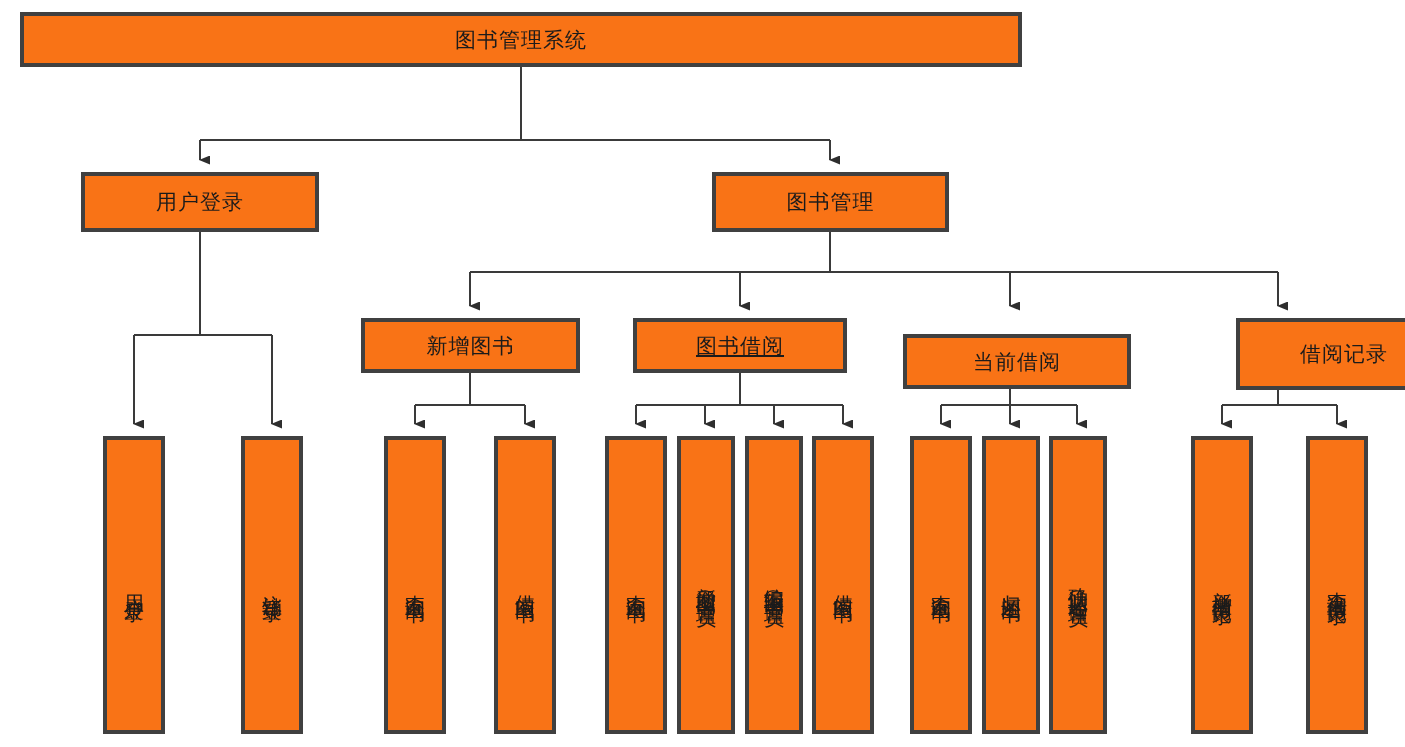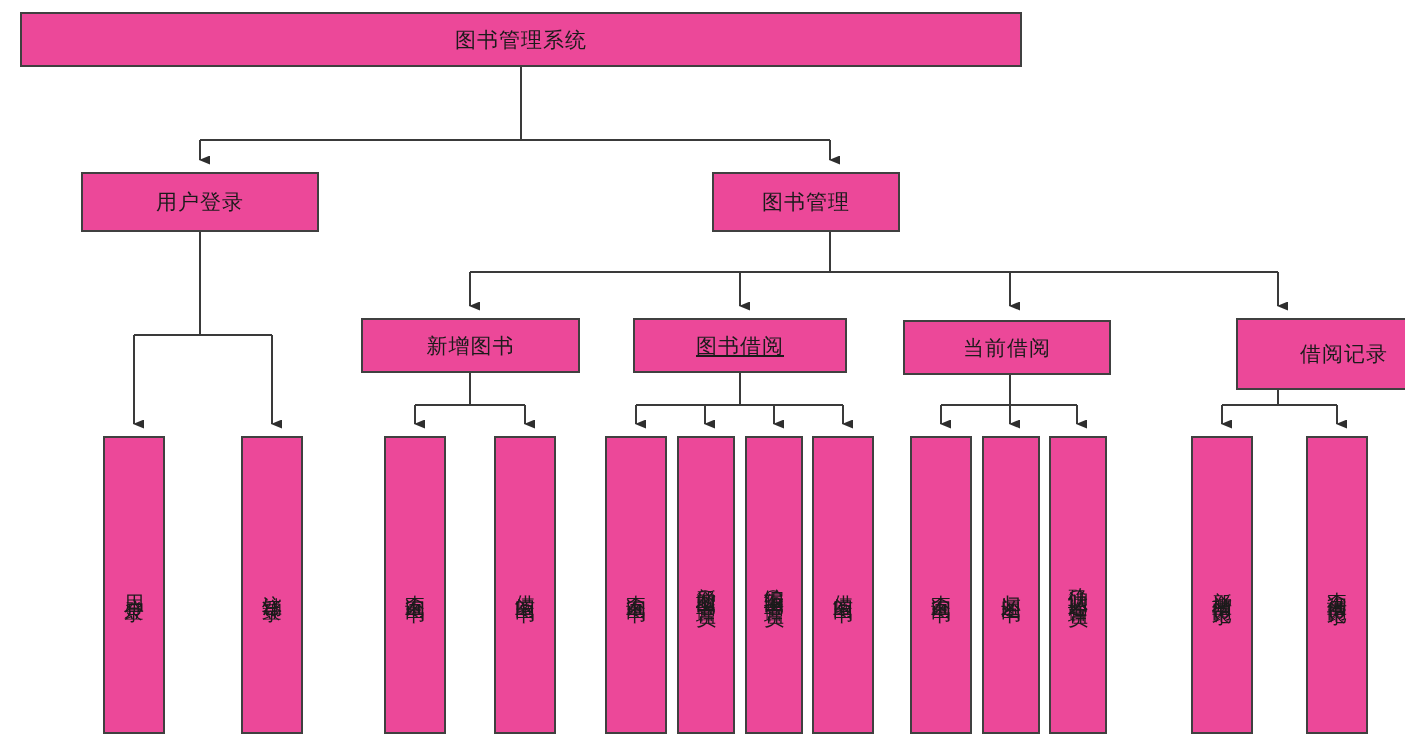--- a/index.html
+++ b/index.html
@@ -22,22 +22,22 @@
     position: absolute;
     left: 0;
     top: 0;
     width: 1405px;
     height: 747px;
     pointer-events: none;
   }
   .node {
     position: absolute;
     box-sizing: border-box;
-    background: #ec4899;
-    border: 2px solid #404040;
+    background: #f97316;
+    border: 4px solid #404040;
     display: flex;
     align-items: center;
     justify-content: center;
     color: #1b1b1b;
     text-align: center;
   }
   .node-h {
     font-size: 21px;
     letter-spacing: 1px;
     line-height: 1.2;
@@ -131,33 +131,33 @@
   </svg>
 
   <div class="node node-root" style="left:20px; top:12px; width:1002px; height:55px;">
     <span>图书管理系统</span>
   </div>
 
   <div class="node node-h" style="left:81px; top:172px; width:238px; height:60px;">
     <span>用户登录</span>
   </div>
 
-  <div class="node node-h" style="left:712px; top:172px; width:188px; height:60px;">
+  <div class="node node-h" style="left:712px; top:172px; width:237px; height:60px;">
     <span>图书管理</span>
   </div>
 
   <div class="node node-h" style="left:361px; top:318px; width:219px; height:55px;">
     <span>新增图书</span>
   </div>
 
   <div class="node node-h" style="left:633px; top:318px; width:214px; height:55px;text-decoration:underline;">
     <span>图书借阅</span>
   </div>
 
-  <div class="node node-h" style="left:903px; top:320px; width:208px; height:55px;">
+  <div class="node node-h" style="left:903px; top:334px; width:228px; height:55px;">
     <span>当前借阅</span>
   </div>
 
   <div class="node node-h" style="left:1236px; top:318px; width:216px; height:72px;">
     <span>借阅记录</span>
   </div>
 
   <div class="node node-v" style="left:103px; top:436px; width:62px; height:298px;">
     <span class="vtext">用户登录</span>
   </div>

